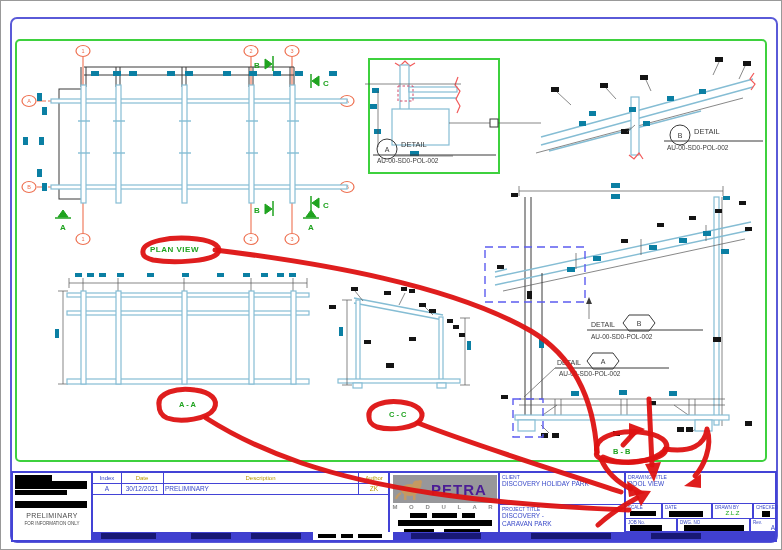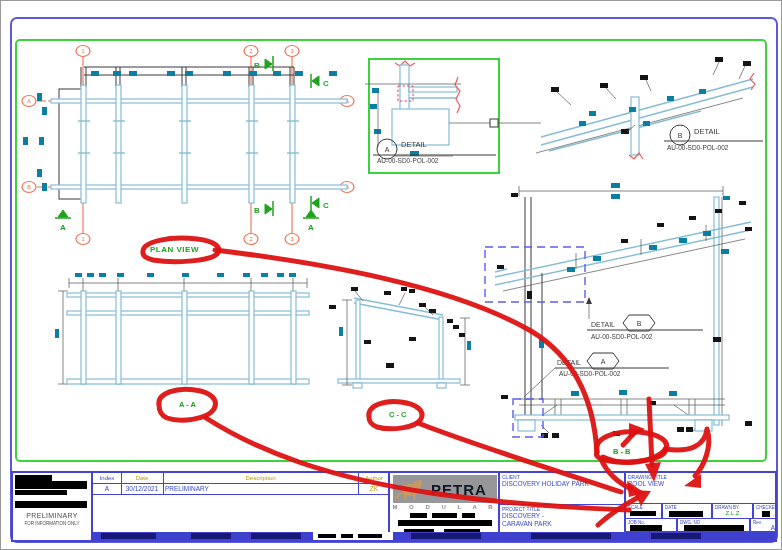--- a/index.html
+++ b/index.html
@@ -38,21 +38,21 @@
   .stamp1{position:absolute;left:0;top:39px;width:78px;text-align:center;font-size:7px;color:#4a4a4a;letter-spacing:.4px;}
   .stamp2{position:absolute;left:0;top:48px;width:78px;text-align:center;font-size:4.5px;color:#4a4a4a;}
   .revtable{left:78px;top:0;width:297px;height:67px;border-left:2px solid #4343d6;}
   .rt-h{position:absolute;top:0;height:10px;font-size:6px;color:#b89a00;text-align:center;line-height:10px;overflow:hidden;}
   .rt-d{position:absolute;top:10px;height:11px;font-size:6.5px;color:#3848c8;line-height:11px;overflow:hidden;}
   .rt-v{position:absolute;top:0;width:0;height:21px;border-left:1px solid #4343d6;}
   .rt-hr{position:absolute;left:0;width:297px;height:0;border-top:1px solid #4343d6;}
   .bluec{color:#3848c8 !important;}
   .logocell{left:375px;top:0;width:110px;height:67px;border-left:2px solid #4343d6;}
   .petrabox{position:absolute;left:3px;top:2px;width:104px;height:28px;background:#97979a;display:flex;align-items:center;}
-  .petratx{color:#0f172a;font-weight:bold;font-size:15px;letter-spacing:1px;margin-left:8px;}
+  .petratx{color:#4c1d95;font-weight:bold;font-size:15px;letter-spacing:1px;margin-left:8px;}
   .modular{position:absolute;left:0;top:31px;width:110px;text-align:center;color:#8a8a8a;font-weight:bold;font-size:6px;letter-spacing:5px;}
   .clientcell{left:485px;top:0;width:126px;height:67px;border-left:2px solid #4343d6;}
   .lab{font-size:5px;color:#3848c8;padding:1px 0 0 2px;}
   .val{font-size:6.5px;color:#3848c8;padding:0 0 0 2px;line-height:7.5px;}
   .rightcell{left:611px;top:0;width:151px;height:67px;border-left:2px solid #4343d6;}
   .fieldrow{position:absolute;left:0;width:151px;}
   .fcell{position:absolute;top:0;height:100%;box-sizing:border-box;}
   .greenval{color:#18a818;font-size:6px;text-align:center;}
   .band{position:absolute;left:78px;top:59px;width:684px;height:8px;background:#4040cf;overflow:hidden;}
   .band .seg{position:absolute;top:1px;height:6px;background:#181875;}

